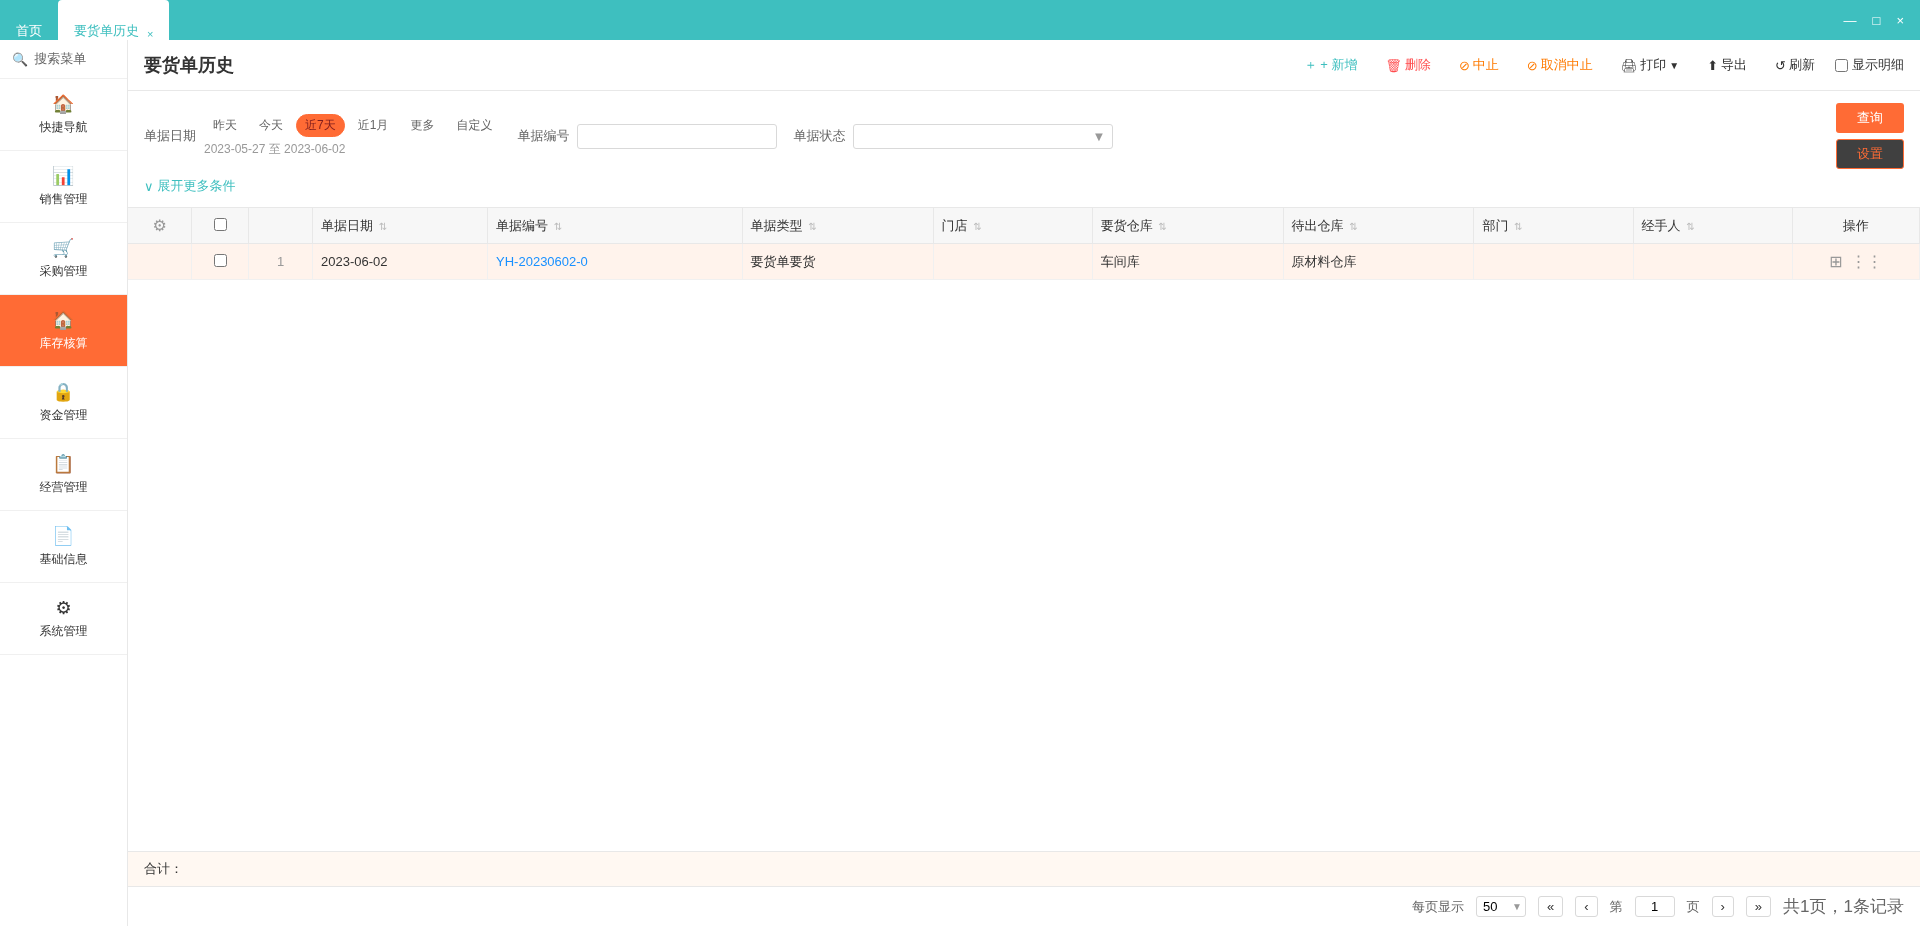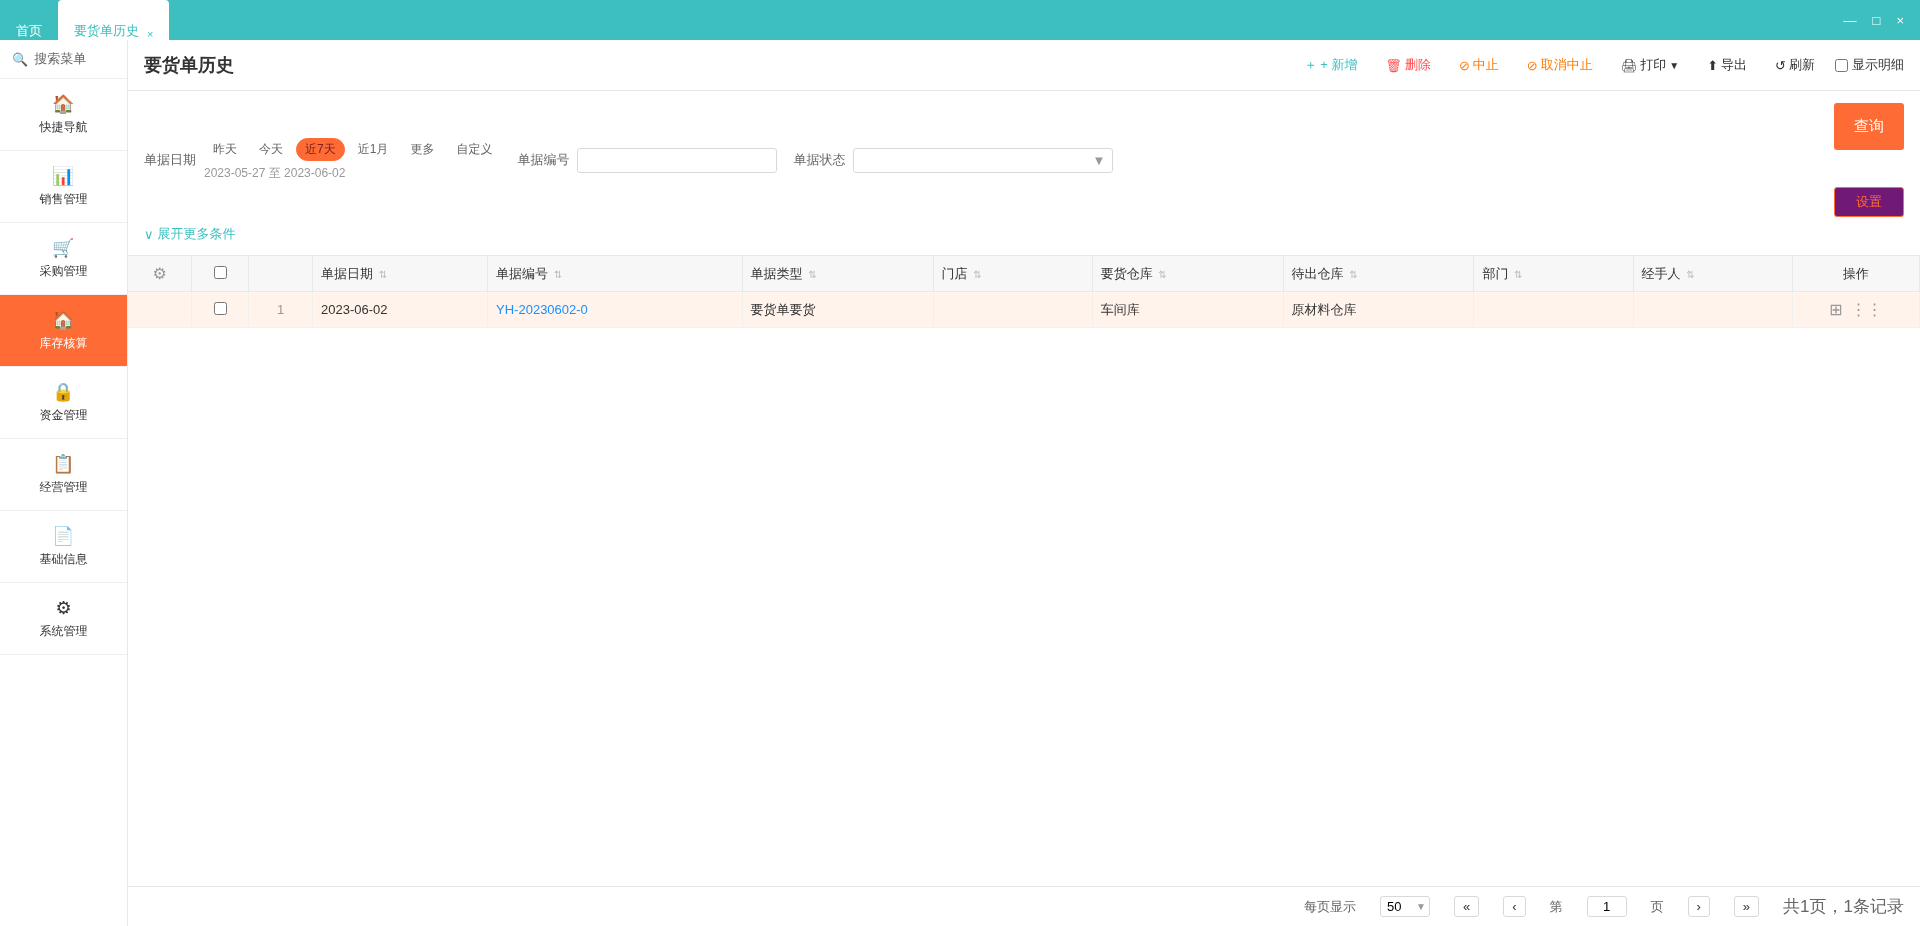--- a/index.html
+++ b/index.html
@@ -249,35 +249,34 @@
       display: flex;
       flex-direction: column;
       gap: 6px;
       margin-left: auto;
     }
     .btn-query {
       background: #ff6b35;
       color: #fff;
       border: none;
       border-radius: 3px;
-      padding: 14px 20px;
-      cursor: pointer;
-      font-size: 15px;
+      padding: 6px 20px;
+      cursor: pointer;
+      font-size: 13px;
       font-family: inherit;
     }
     .btn-settings {
-      background: #701a75;
+      background: #404040;
       color: #ff6b35;
       border: 1px solid #ff6b35;
       border-radius: 3px;
       padding: 5px 20px;
       cursor: pointer;
       font-size: 13px;
       font-family: Liberation Serif, serif;
-      margin-top: 31px;
     }
 
     
     .table-container {
       flex: 1;
       overflow: auto;
       background: #fff;
     }
     table {
       width: 100%;
@@ -341,21 +340,21 @@
     }
 
     
     .pagination-bar {
       display: flex;
       align-items: center;
       justify-content: flex-end;
       padding: 8px 16px;
       border-top: 1px solid #e8e8e8;
       background: #fff;
-      gap: 24px;
+      gap: 12px;
       flex-shrink: 0;
     }
     .pagination-label { color: #666; font-size: 13px; }
     .page-size-select {
       border: 1px solid #d9d9d9;
       border-radius: 3px;
       padding: 2px 20px 2px 6px;
       font-size: 13px;
       outline: none;
       cursor: pointer;
@@ -614,20 +613,23 @@
       <div class="ops-icons">
         <span class="ops-icon" title="编辑">⊞</span>
         <span class="ops-icon" title="更多">⋮⋮</span>
       </div>
     </td>
   </tr>
           </tbody>
       </table>
     </div>
 
+    <div class="total-row">
+      <span>合计：</span>
+    </div>
 
     <div class="pagination-bar">
       <span class="pagination-label">每页显示</span>
       <div class="select-wrapper">
         <select class="page-size-select">
           <option>10</option>
           <option>20</option>
           <option selected="">50</option>
           <option>100</option>
         </select>

